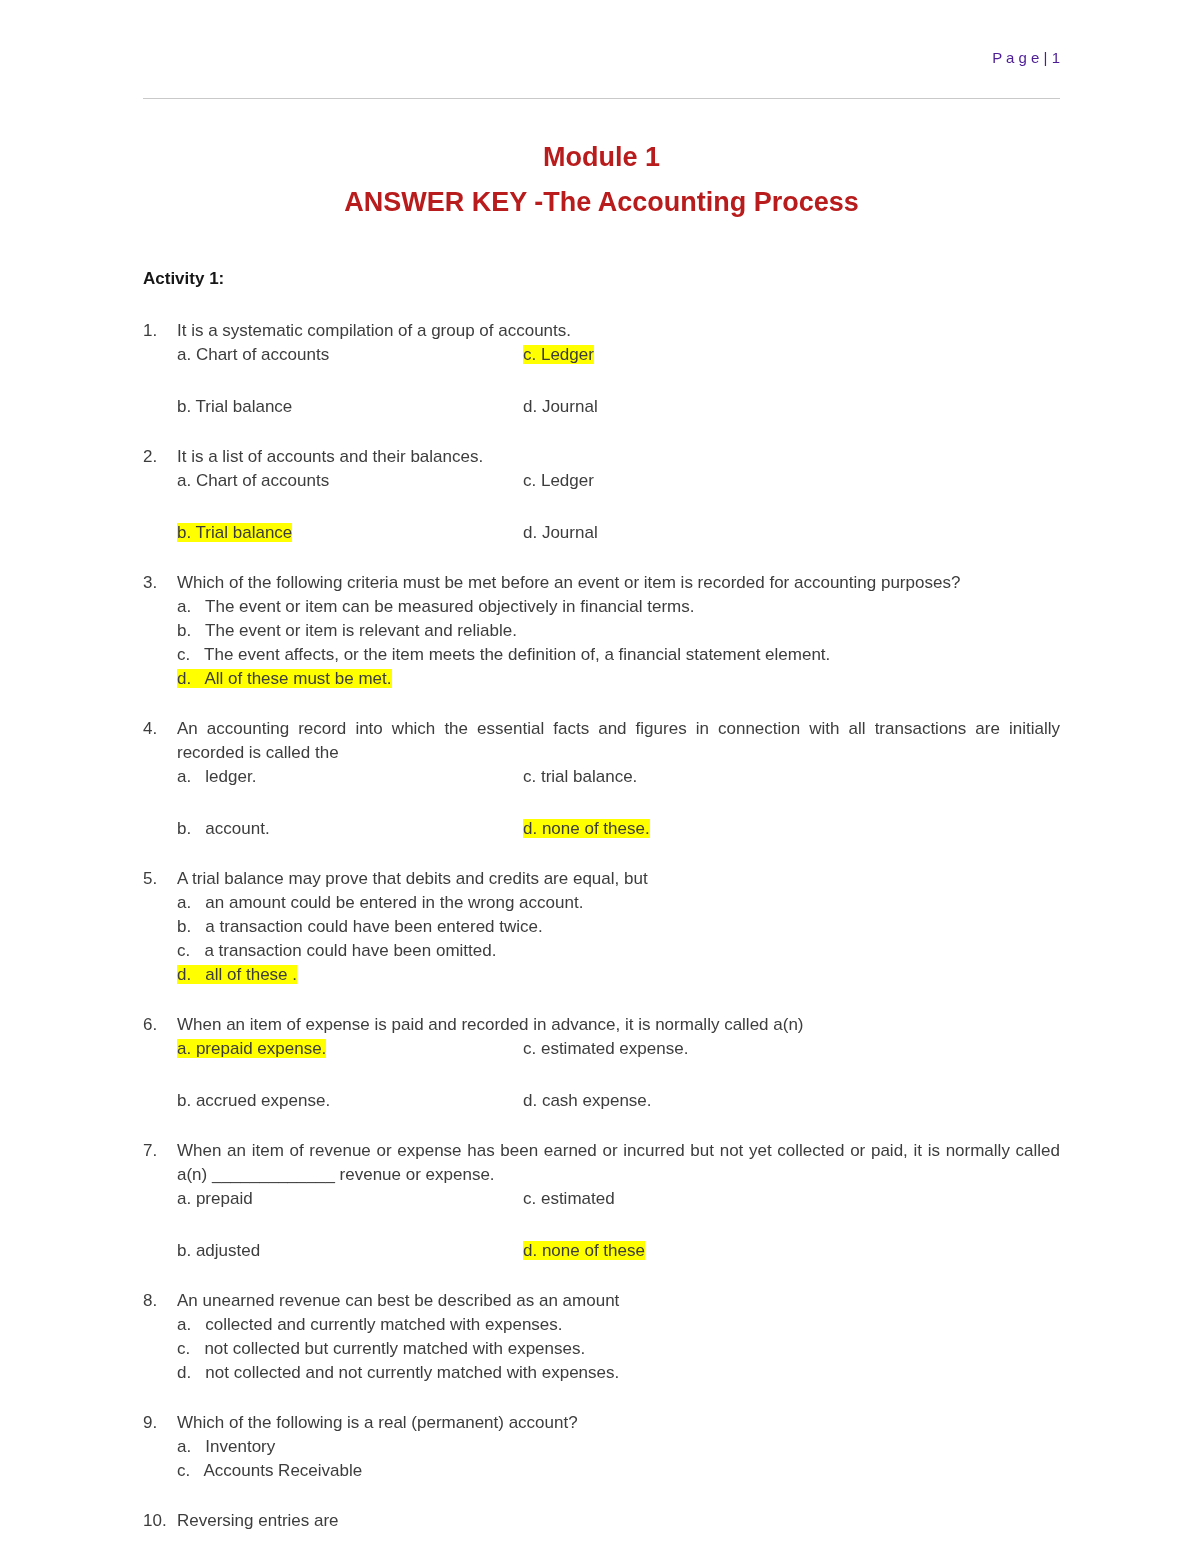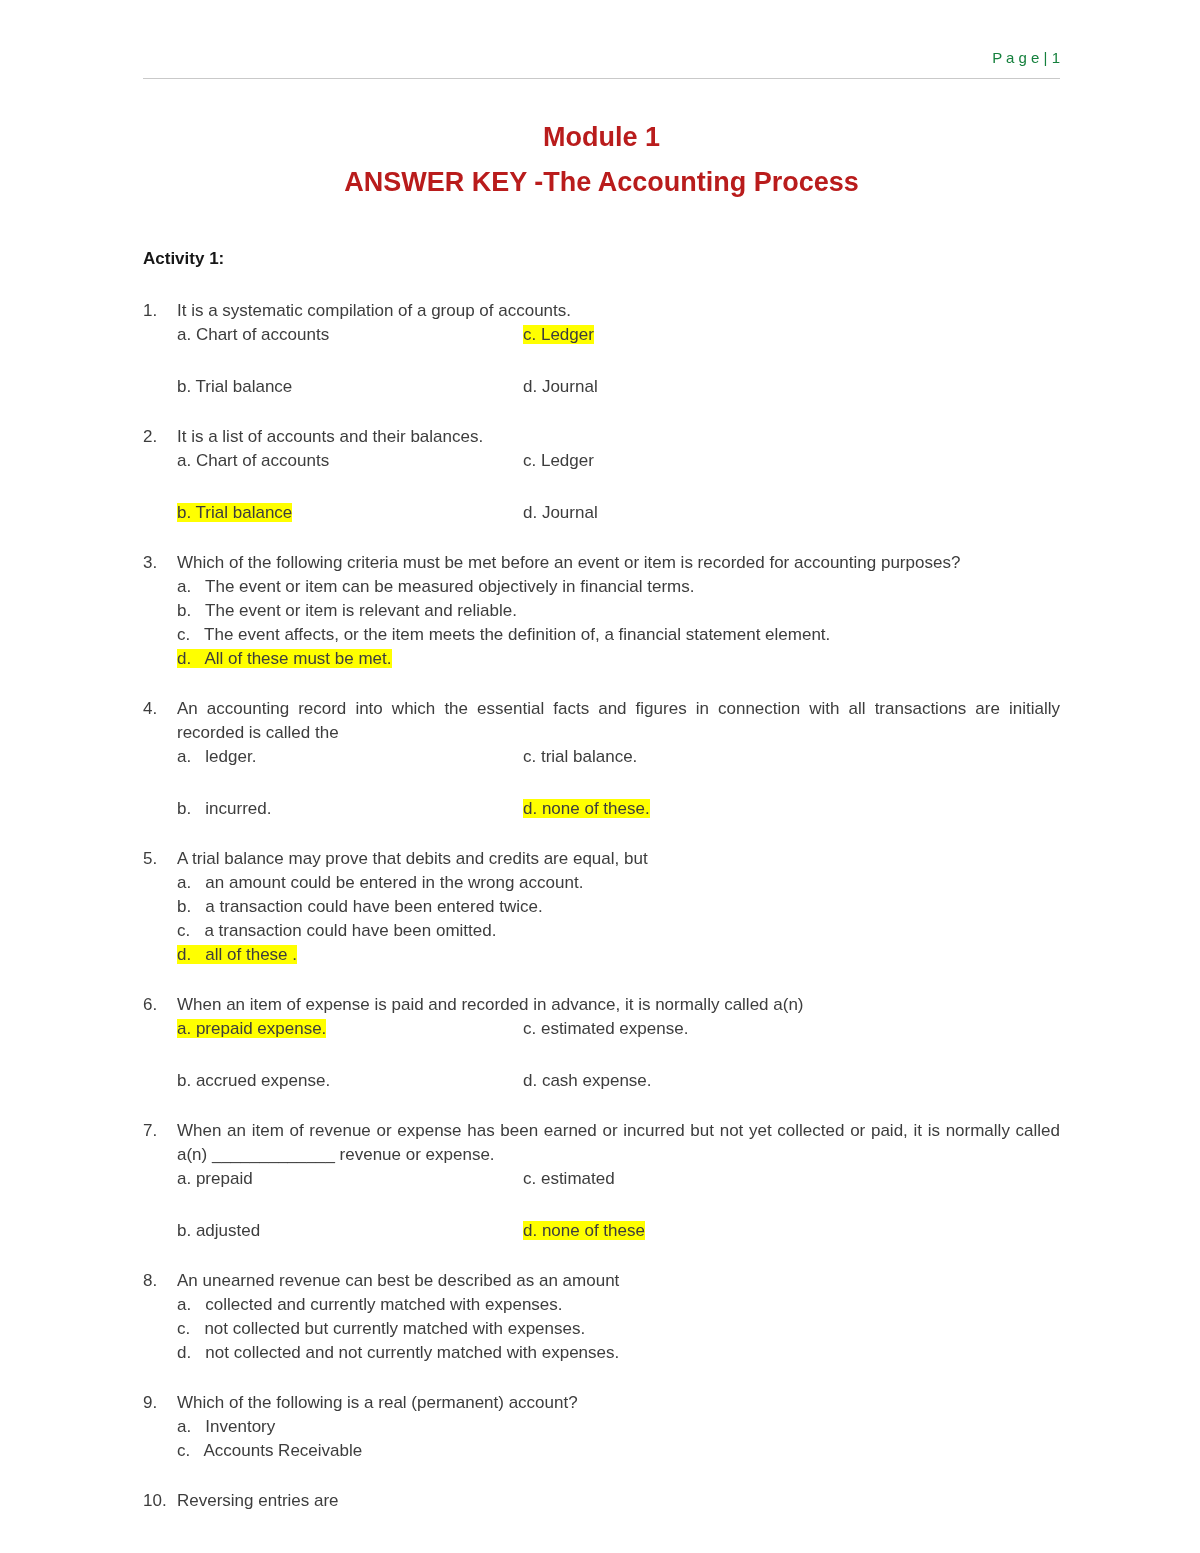--- a/index.html
+++ b/index.html
@@ -11,22 +11,22 @@
     padding: 46px 140px 60px 143px;
     font-family: "Liberation Sans", sans-serif;
     font-size: 17px;
     line-height: 24px;
     color: #3d3d3d;
     background: #ffffff;
   }
   .page-header {
     text-align: right;
     font-size: 15px;
-    color: #15803d;
-    margin-bottom: 8px;
+    color: #4c1d95;
+    margin-bottom: 28px;
   }
   hr.header-rule {
     border: 0;
     border-top: 1px solid #c9c9c9;
     margin: 0;
   }
   .doc-title {
     text-align: center;
     font-weight: bold;
     color: #b91c1c;
@@ -107,21 +107,21 @@
   </div>
 
   <div class="question">
     <div class="q-head">
       <span class="q-num">4.</span>
       <div class="q-text">An accounting record into which the essential facts and figures in connection with all transactions are initially recorded is called the</div>
     </div>
     <div class="q-options columns">
           <div class="option"><span>a.   ledger.</span></div>
           <div class="option"><span>c. trial balance.</span></div>
-          <div class="option"><span>b.   incurred.</span></div>
+          <div class="option"><span>b.   account.</span></div>
           <div class="option"><span class="hl">d. none of these.</span></div>
         </div>
   </div>
 
   <div class="question">
     <div class="q-head">
       <span class="q-num">5.</span>
       <div class="q-text">A trial balance may prove that debits and credits are equal, but</div>
     </div>
     <div class="q-options">

